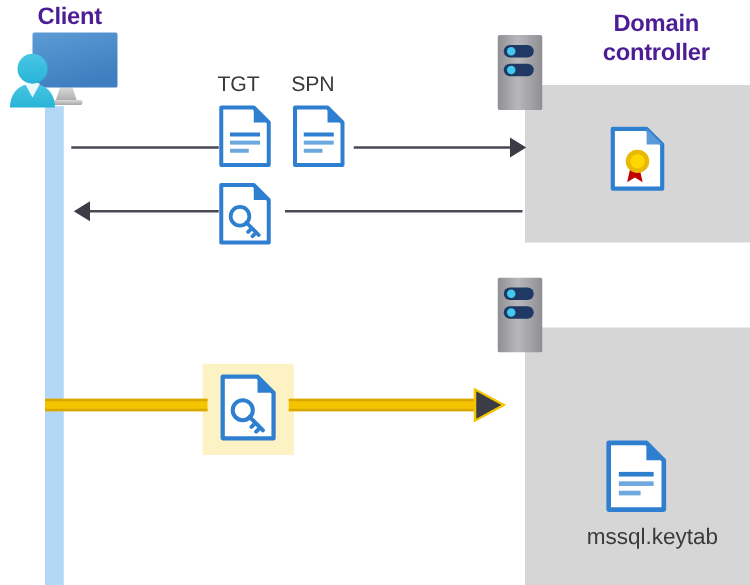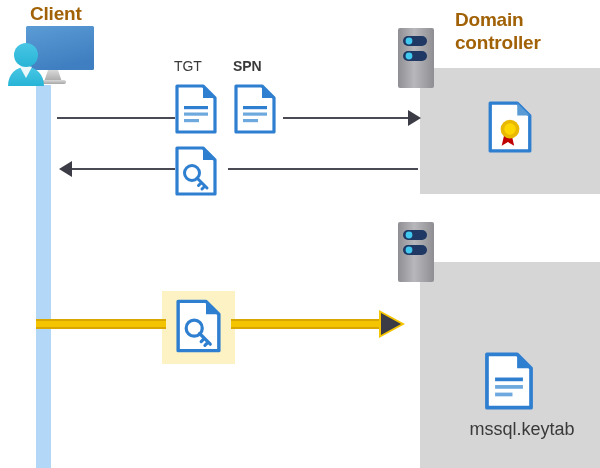--- a/index.html
+++ b/index.html
@@ -14,36 +14,37 @@
   .abs{position:absolute;}
 
   
   .panel{background:#d6d6d6;}
   #dc-panel{left:420px;top:68px;width:180px;height:126px;}
   #linux-panel{left:420px;top:262px;width:180px;height:206px;}
 
   
   .heading{
     font-weight:bold;
-    color:#a16207;
+    color:#4c1d95;
     font-size:19px;
     line-height:23px;
     letter-spacing:-0.2px;
+    text-align:center;
   }
   #client-title{left:30px;top:2px;}
   #dc-title{left:455px;top:8px;width:140px;}
   #linux-title{left:452px;top:226px;}
 
   .small-label{
     color:#3a3a3a;
-    font-size:14px;
+    font-size:17px;
     letter-spacing:-0.1px;
   }
   #tgt-label{left:174px;top:58px;}
-  #spn-label{left:233px;top:58px;font-weight:bold;}
+  #spn-label{left:233px;top:58px;}
 
   #keytab-label{
     left:420px;top:419px;width:164px;
     text-align:center;
     color:#3a3a3a;
     font-size:18px;
     padding-left:20px;
   }
 
   

